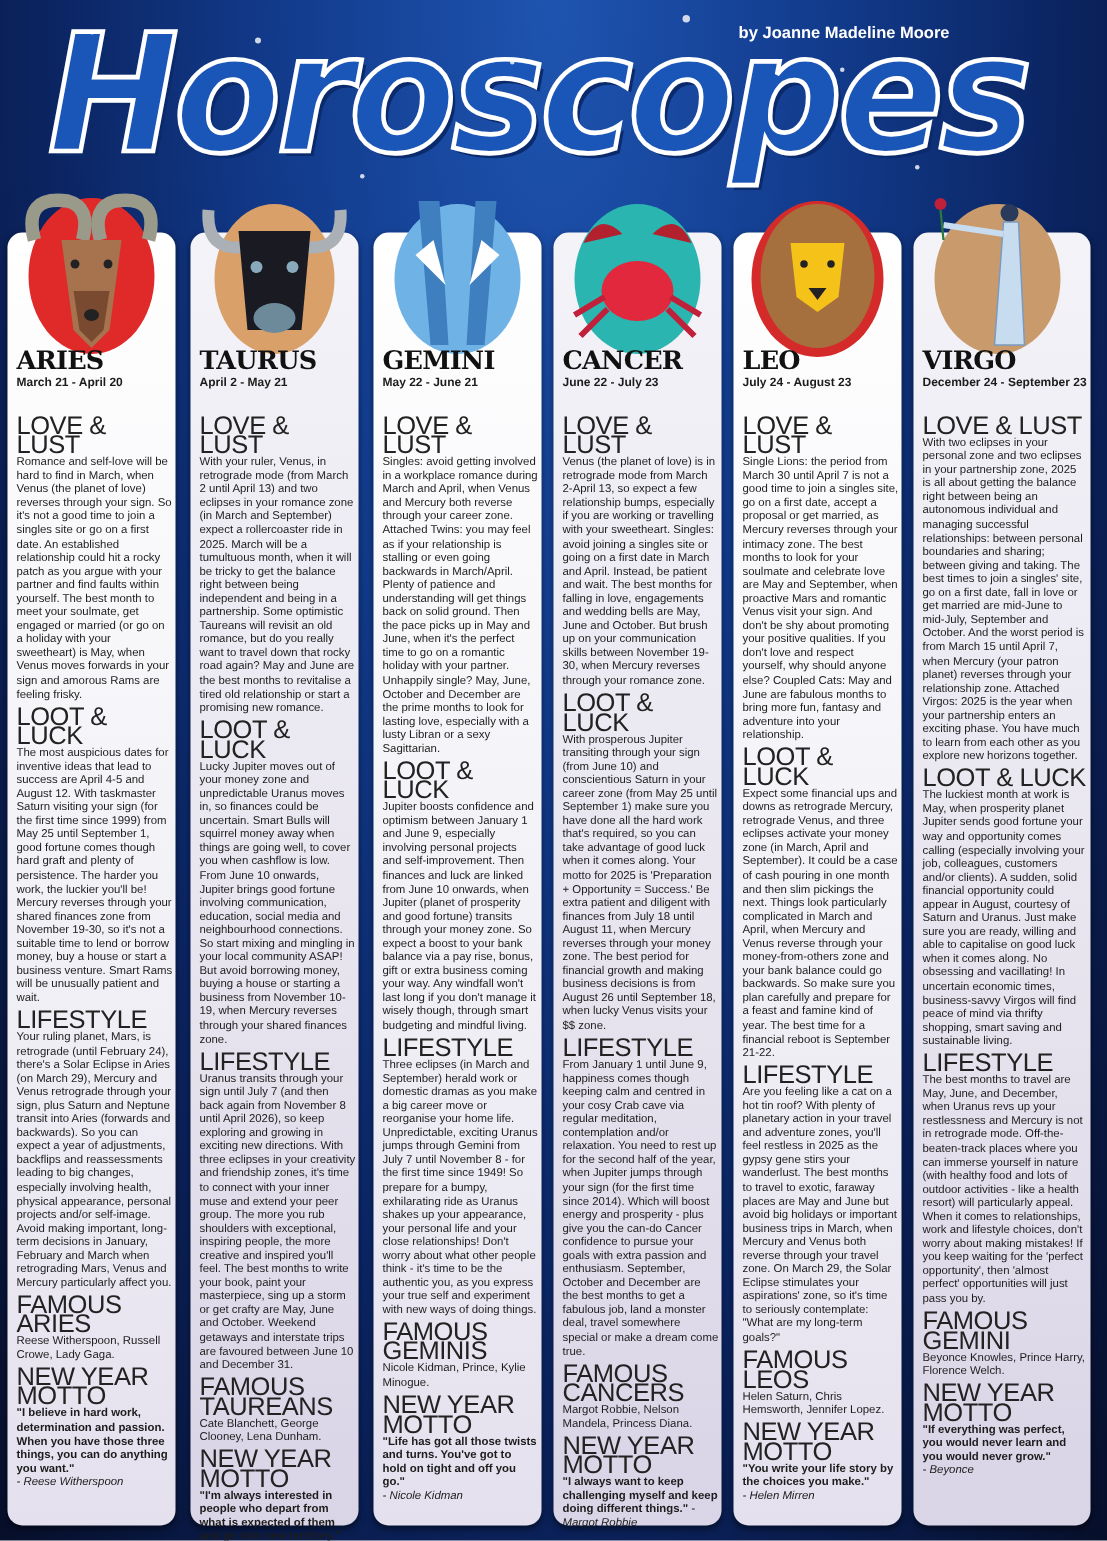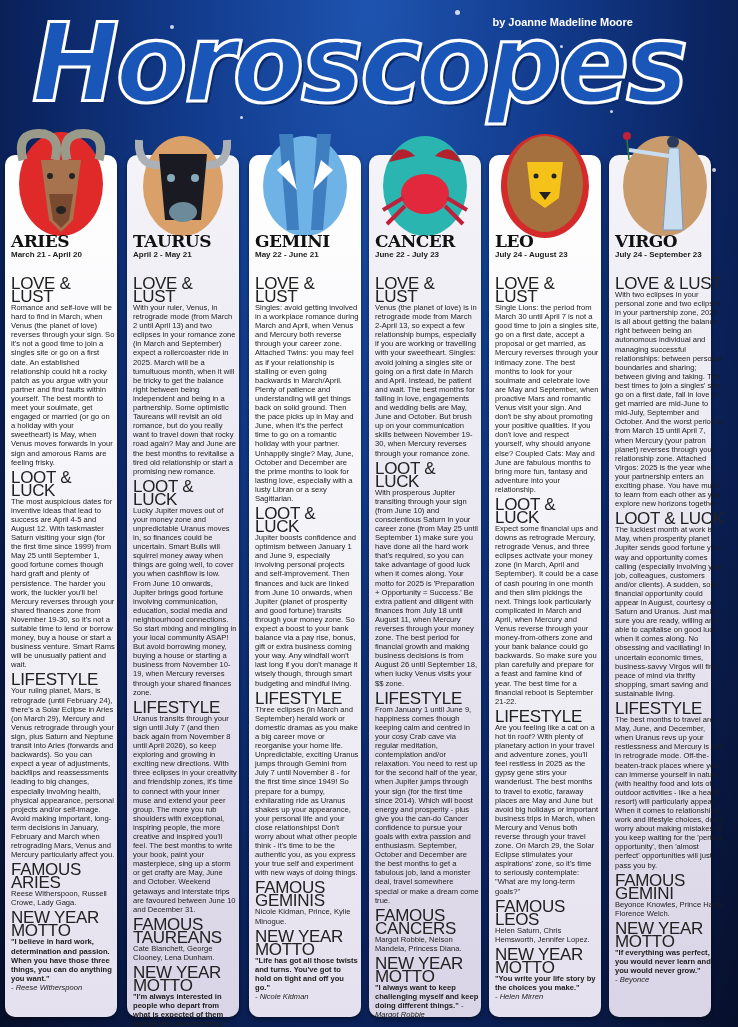--- a/index.html
+++ b/index.html
@@ -163,32 +163,32 @@
       <p>Expect some financial ups and downs as retrograde Mercury, retrograde Venus, and three eclipses activate your money zone (in March, April and September). It could be a case of cash pouring in one month and then slim pickings the next. Things look particularly complicated in March and April, when Mercury and Venus reverse through your money-from-others zone and your bank balance could go backwards. So make sure you plan carefully and prepare for a feast and famine kind of year. The best time for a financial reboot is September 21-22.</p>
       <div class="sh">LIFESTYLE</div>
       <p>Are you feeling like a cat on a hot tin roof? With plenty of planetary action in your travel and adventure zones, you'll feel restless in 2025 as the gypsy gene stirs your wanderlust. The best months to travel to exotic, faraway places are May and June but avoid big holidays or important business trips in March, when Mercury and Venus both reverse through your travel zone. On March 29, the Solar Eclipse stimulates your aspirations' zone, so it's time to seriously contemplate: "What are my long-term goals?"</p>
       <div class="sh">FAMOUS LEOS</div>
       <p>Helen Saturn, Chris Hemsworth, Jennifer Lopez.</p>
       <div class="sh">NEW YEAR MOTTO</div>
       <p><span class="motto">"You write your life story by the choices you make."</span><br><span class="who">- Helen Mirren</span></p>
     </div>
   </div>
 
-  <div class="card" style="left:604px;width:102px">
+  <div class="card" style="left:604px;width:118px">
     <svg class="emblem" viewBox="0 0 112 120">
       <ellipse cx="56" cy="66" rx="42" ry="50" fill="#c99a6c"></ellipse>
       <circle cx="64" cy="22" r="6" fill="#2a3a5a"></circle>
       <path d="M60 28 L70 28 L74 110 L54 110 Z" fill="#c8dcef" stroke="#7a9ac0"></path>
       <path d="M60 36 L20 30" stroke="#c8dcef" stroke-width="4"></path>
       <circle cx="18" cy="16" r="4" fill="#c0203a"></circle>
       <path d="M18 20 L20 40" stroke="#2a7a3a" stroke-width="1.5"></path>
     </svg>
     <div class="content" style="width:110px">
       <div class="sign">VIRGO</div>
-      <div class="dates">July 24 - September 23</div>
+      <div class="dates">December 24 - September 23</div>
       <div class="sh">LOVE &amp; LUST</div>
       <p>With two eclipses in your personal zone and two eclipses in your partnership zone, 2025 is all about getting the balance right between being an autonomous individual and managing successful relationships: between personal boundaries and sharing; between giving and taking. The best times to join a singles' site, go on a first date, fall in love or get married are mid-June to mid-July, September and October. And the worst period is from March 15 until April 7, when Mercury (your patron planet) reverses through your relationship zone. Attached Virgos: 2025 is the year when your partnership enters an exciting phase. You have much to learn from each other as you explore new horizons together.</p>
       <div class="sh">LOOT &amp; LUCK</div>
       <p>The luckiest month at work is May, when prosperity planet Jupiter sends good fortune your way and opportunity comes calling (especially involving your job, colleagues, customers and/or clients). A sudden, solid financial opportunity could appear in August, courtesy of Saturn and Uranus. Just make sure you are ready, willing and able to capitalise on good luck when it comes along. No obsessing and vacillating! In uncertain economic times, business-savvy Virgos will find peace of mind via thrifty shopping, smart saving and sustainable living.</p>
       <div class="sh">LIFESTYLE</div>
       <p>The best months to travel are May, June, and December, when Uranus revs up your restlessness and Mercury is not in retrograde mode. Off-the-beaten-track places where you can immerse yourself in nature (with healthy food and lots of outdoor activities - like a health resort) will particularly appeal. When it comes to relationships, work and lifestyle choices, don't worry about making mistakes! If you keep waiting for the 'perfect opportunity', then 'almost perfect' opportunities will just pass you by.</p>
       <div class="sh">FAMOUS GEMINI</div>
       <p>Beyonce Knowles, Prince Harry, Florence Welch.</p>
       <div class="sh">NEW YEAR MOTTO</div>
       <p><span class="motto">"If everything was perfect, you would never learn and you would never grow."</span><br><span class="who">- Beyonce</span></p>

